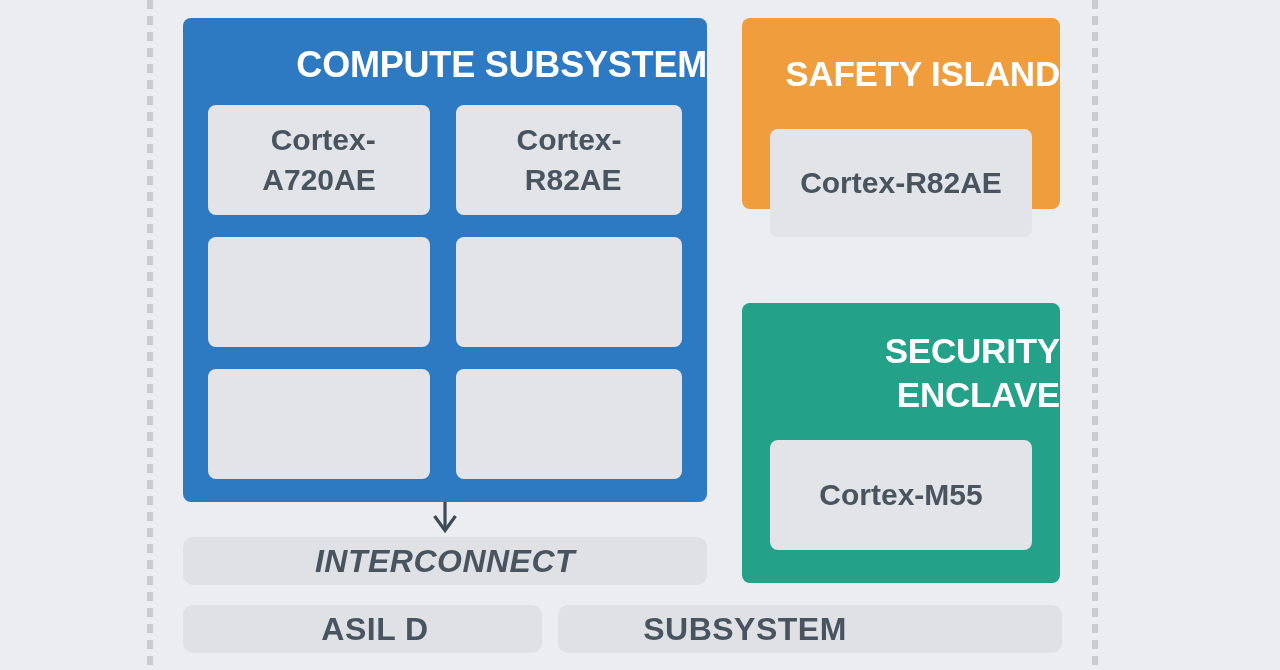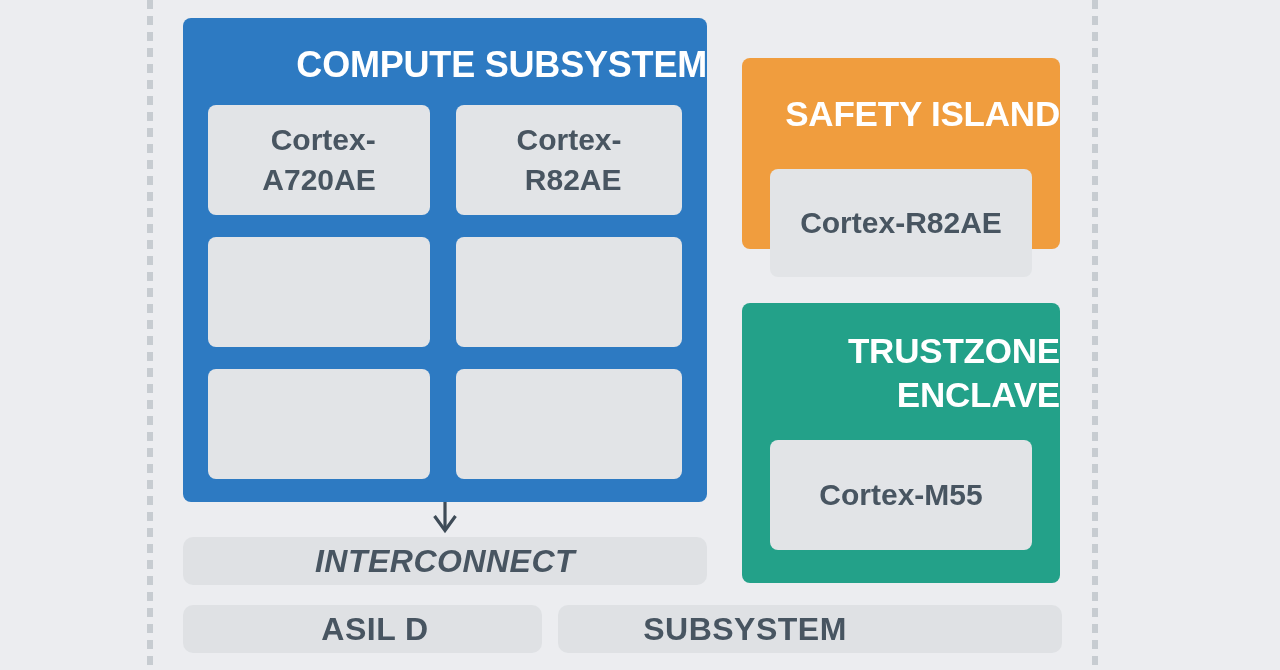--- a/index.html
+++ b/index.html
@@ -43,21 +43,20 @@
     background:var(--chip_gray,#e2e4e7);
     border-radius:8px;
     display:flex;align-items:center;justify-content:center;
     color:var(--label_slate,#485561);
     font-size:30px;font-weight:bold;line-height:40px;
     text-align:right;white-space:pre-line;
   }
   .safety{
     left:742px;top:18px;width:318px;height:191px;
     background:var(--safety_orange,#f09d3e);
-    margin-top:40px;
   }
   .safety .block-title{padding-top:37px;font-size:35px;line-height:38px;}
   .safety .chip{position:absolute;left:28px;top:111px;width:262px;height:108px;}
   .security{
     left:742px;top:303px;width:318px;height:280px;
     background:var(--security_teal,#23a189);
   }
   .security .block-title{padding-top:26px;font-size:35px;line-height:44px;white-space:pre-line;}
   .security .chip{position:absolute;left:28px;top:137px;width:262px;height:110px;}
 
@@ -99,21 +98,21 @@
       <div class="chip"></div>
     </div>
   </section>
 
   <section class="block safety">
     <h2 class="block-title">SAFETY ISLAND</h2>
     <div class="chip">Cortex-R82AE</div>
   </section>
 
   <section class="block security">
-    <h2 class="block-title">TRUSTZONE
+    <h2 class="block-title">SECURITY
 ENCLAVE</h2>
     <div class="chip">Cortex-M55</div>
   </section>
 
   <svg class="arrow" width="30" height="34" viewBox="0 0 30 34">
     <path d="M15 0 L15 27" fill="none" stroke="#3e4b57" stroke-width="3.2"></path>
     <path d="M4.5 14 L15 28.5 L25.5 14" fill="none" stroke="#3e4b57" stroke-width="3.2"></path>
   </svg>
 
   <div class="bar interconnect">INTERCONNECT</div>

